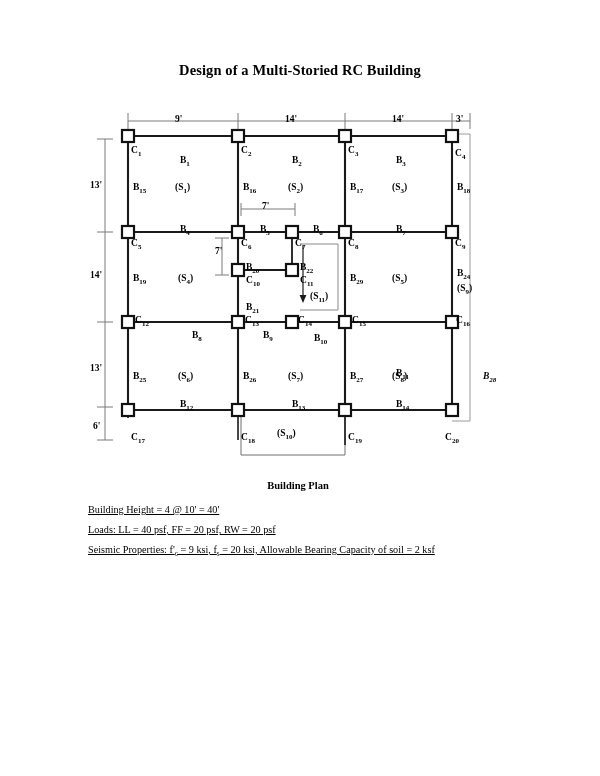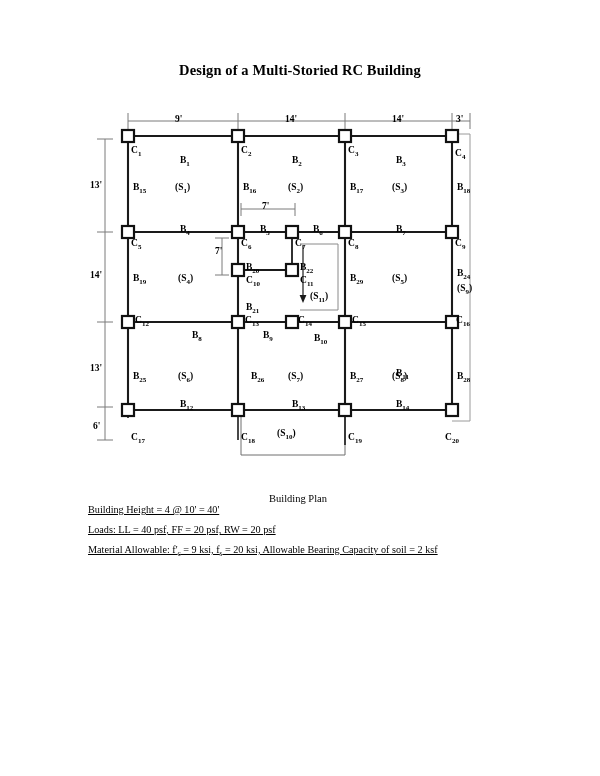--- a/index.html
+++ b/index.html
@@ -22,22 +22,22 @@
 
   
   .lbl{position:absolute;font-family:"Liberation Serif",serif;white-space:nowrap;}
   .col-lbl{font-size:9.5px;font-weight:bold;}
   .beam-lbl{font-size:9.5px;font-weight:bold;}
   .slab-lbl{font-size:9.5px;font-weight:bold;}
   .dim-lbl{font-size:9.5px;font-weight:bold;}
   .col-lbl sub,.beam-lbl sub,.slab-lbl sub{font-size:7px;}
 
   .caption{
-    position:absolute;left:0;top:493px;width:596px;text-align:center;
-    font-size:10.5px;font-weight:normal;
+    position:absolute;left:0;top:480px;width:596px;text-align:center;
+    font-size:10.5px;font-weight:bold;
   }
 
   
   .notes{position:absolute;left:88px;top:500px;width:470px;}
   .note-line{font-size:10.2px;line-height:20px;white-space:nowrap;text-decoration:underline;}
   .note-line sub{font-size:7.2px;}
 </style>
 </head>
 <body>
 
@@ -205,23 +205,23 @@
         <div class="lbl beam-lbl" style="left: 243px; top: 182px;"><span>B</span><sub>16</sub></div>
         <div class="lbl beam-lbl" style="left: 350px; top: 182px;"><span>B</span><sub>17</sub></div>
         <div class="lbl beam-lbl" style="left: 457px; top: 182px;"><span>B</span><sub>18</sub></div>
         <div class="lbl beam-lbl" style="left: 133px; top: 273px;"><span>B</span><sub>19</sub></div>
         <div class="lbl beam-lbl" style="left: 246px; top: 262px;"><span>B</span><sub>20</sub></div>
         <div class="lbl beam-lbl" style="left: 246px; top: 302px;"><span>B</span><sub>21</sub></div>
         <div class="lbl beam-lbl" style="left: 300px; top: 262px;"><span>B</span><sub>22</sub></div>
         <div class="lbl beam-lbl" style="left: 350px; top: 273px;"><span>B</span><sub>29</sub></div>
         <div class="lbl beam-lbl" style="left: 457px; top: 268px;"><span>B</span><sub>24</sub></div>
         <div class="lbl beam-lbl" style="left: 133px; top: 371px;"><span>B</span><sub>25</sub></div>
-        <div class="lbl beam-lbl" style="left: 243px; top: 371px; margin-left: 8px;"><span>B</span><sub>26</sub></div>
+        <div class="lbl beam-lbl" style="left: 243px; top: 371px;"><span>B</span><sub>26</sub></div>
         <div class="lbl beam-lbl" style="left: 350px; top: 371px;"><span>B</span><sub>27</sub></div>
-        <div class="lbl beam-lbl" style="left: 457px; top: 371px;"><span>B</span><sub>28</sub></div>
+        <div class="lbl beam-lbl" style="left: 483px; top: 371px; font-style: italic;"><span>B</span><sub>28</sub></div>
       </div>
     <div id="slab-labels">
         <div class="lbl slab-lbl" style="left: 175px; top: 182px;"><span>(S</span><sub>1</sub><span>)</span></div>
         <div class="lbl slab-lbl" style="left: 288px; top: 182px;"><span>(S</span><sub>2</sub><span>)</span></div>
         <div class="lbl slab-lbl" style="left: 392px; top: 182px;"><span>(S</span><sub>3</sub><span>)</span></div>
         <div class="lbl slab-lbl" style="left: 178px; top: 273px;"><span>(S</span><sub>4</sub><span>)</span></div>
         <div class="lbl slab-lbl" style="left: 392px; top: 273px;"><span>(S</span><sub>5</sub><span>)</span></div>
         <div class="lbl slab-lbl" style="left: 178px; top: 371px;"><span>(S</span><sub>6</sub><span>)</span></div>
         <div class="lbl slab-lbl" style="left: 288px; top: 371px;"><span>(S</span><sub>7</sub><span>)</span></div>
         <div class="lbl slab-lbl" style="left: 392px; top: 371px;"><span>(S</span><sub>8</sub><span>)</span></div>
@@ -230,17 +230,17 @@
         <div class="lbl slab-lbl" style="left: 310px; top: 291px;"><span>(S</span><sub>11</sub><span>)</span></div>
       </div>
 
     <div class="caption">Building Plan</div>
   </div>
 
   <div class="notes">
     <div class="note-line">Building Height = 4 @ 10' = 40'</div>
     <div class="note-line">Loads: LL = 40 psf, FF = 20 psf, RW = 20 psf</div>
     <div class="note-line">
-      <span>Material Allowable: f'</span><sub>c</sub><span> = 9 ksi, f</span><sub>s</sub><span> = 20 ksi, Allowable Bearing Capacity of soil = 2 ksf</span>
+      <span>Seismic Properties: f'</span><sub>c</sub><span> = 9 ksi, f</span><sub>s</sub><span> = 20 ksi, Allowable Bearing Capacity of soil = 2 ksf</span>
     </div>
   </div>
 
 </div>
 
 </body></html>

